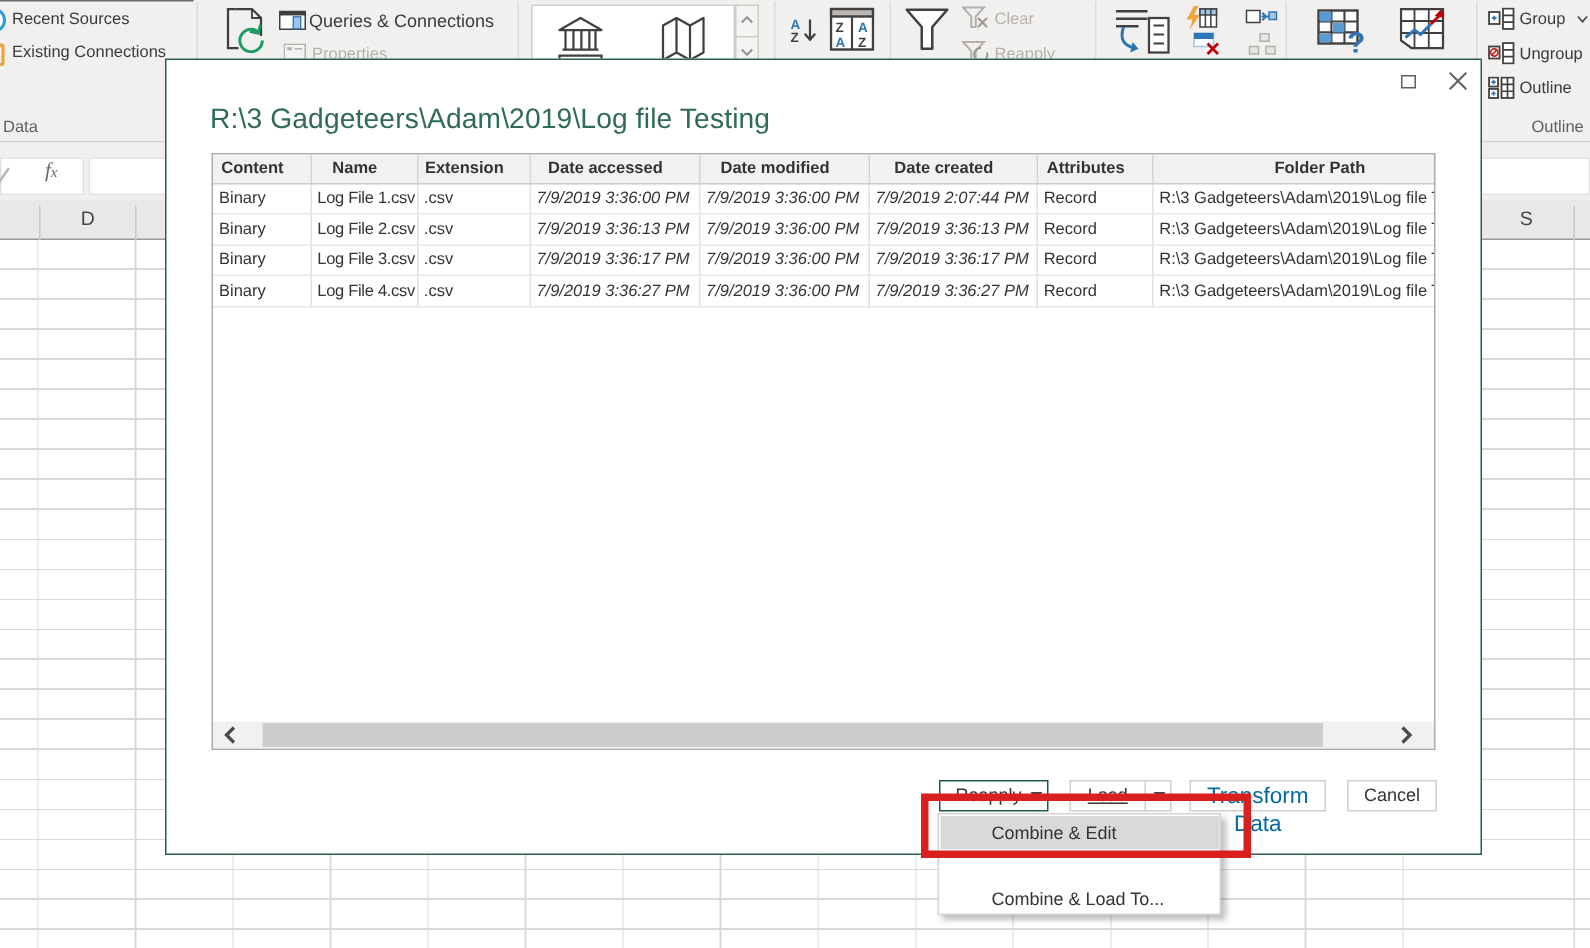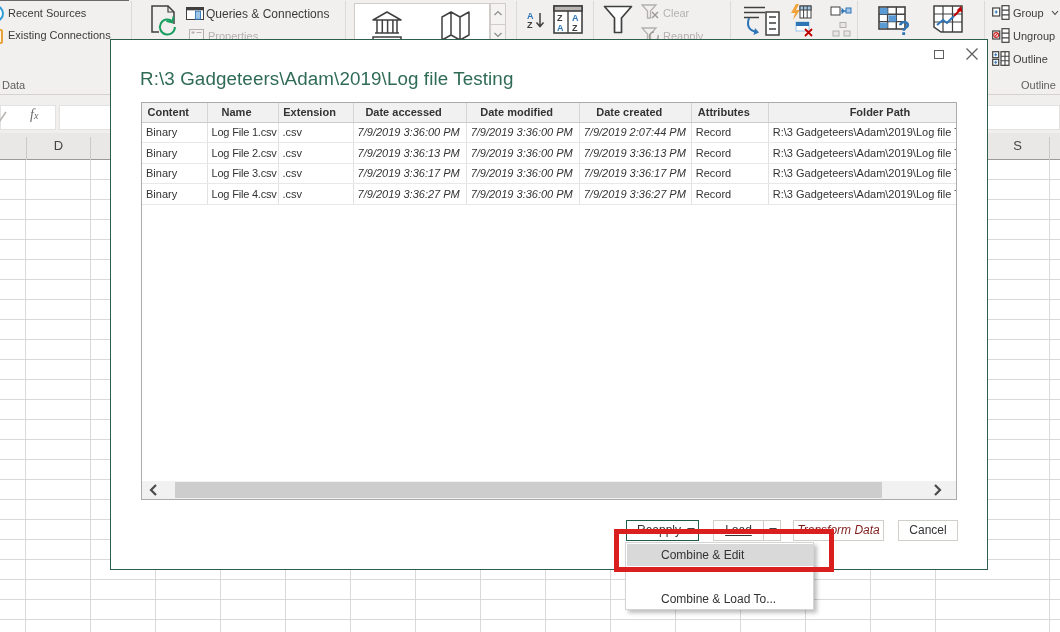--- a/index.html
+++ b/index.html
@@ -300,21 +300,21 @@
         <path d="M0 0 H8 L4 5 Z" fill="#444"></path>
       </svg>
   </div>
   <div class="abs" style="left:602px;top:480px;width:68px;height:21px;border:1px solid #d2cfcb;background:#fff;font-size:12px;color:#333;white-space:nowrap;">
     <span class="abs" style="left:0;width:49px;text-align:center;line-height:19px;text-decoration:underline;">Load</span>
     <span class="abs" style="left:49px;top:0;width:1px;height:19px;background:#d2cfcb;"></span>
     <svg class="abs" style="left:55px;top:7px" width="8" height="5" viewBox="0 0 8 5">
         <path d="M0 0 H8 L4 5 Z" fill="#444"></path>
       </svg>
   </div>
-  <div class="abs" style="left:682px;top:480px;width:91px;height:21px;border:1px solid #d2cfcb;background:#fff;font-size:12px;color:#7f1d1d;text-align:center;line-height:19px;font-style:italic;">Transform Data</div>
+  <div class="abs" style="left:682px;top:480px;width:91px;height:21px;border:1px solid #d2cfcb;background:#fff;font-size:15px;color:#0369a1;text-align:center;line-height:19px;">Transform Data</div>
   <div class="abs" style="left:787px;top:480px;width:60px;height:21px;border:1px solid #d2cfcb;background:#fff;font-size:12px;color:#333;text-align:center;line-height:19px;">Cancel</div>
 </div>
 
 <div class="abs" id="menu" style="left:625px;top:542px;width:189px;height:68px;background:#fff;border:1px solid #d4d4d4;box-shadow:3px 3px 4px rgba(0,0,0,0.25);font-size:12px;color:#333;">
   <div class="abs" style="left:1px;top:1px;width:186px;height:22px;background:#d9d9d9;line-height:22px;padding-left:34px;">Combine &amp; Edit</div>
   <div class="abs" style="left:1px;top:45px;width:186px;height:22px;line-height:22px;padding-left:34px;">Combine &amp; Load To...</div>
 </div>
 
 <div class="abs" style="left:614px;top:529px;width:220px;height:43px;border:5px solid #da1f1f;"></div>
 

